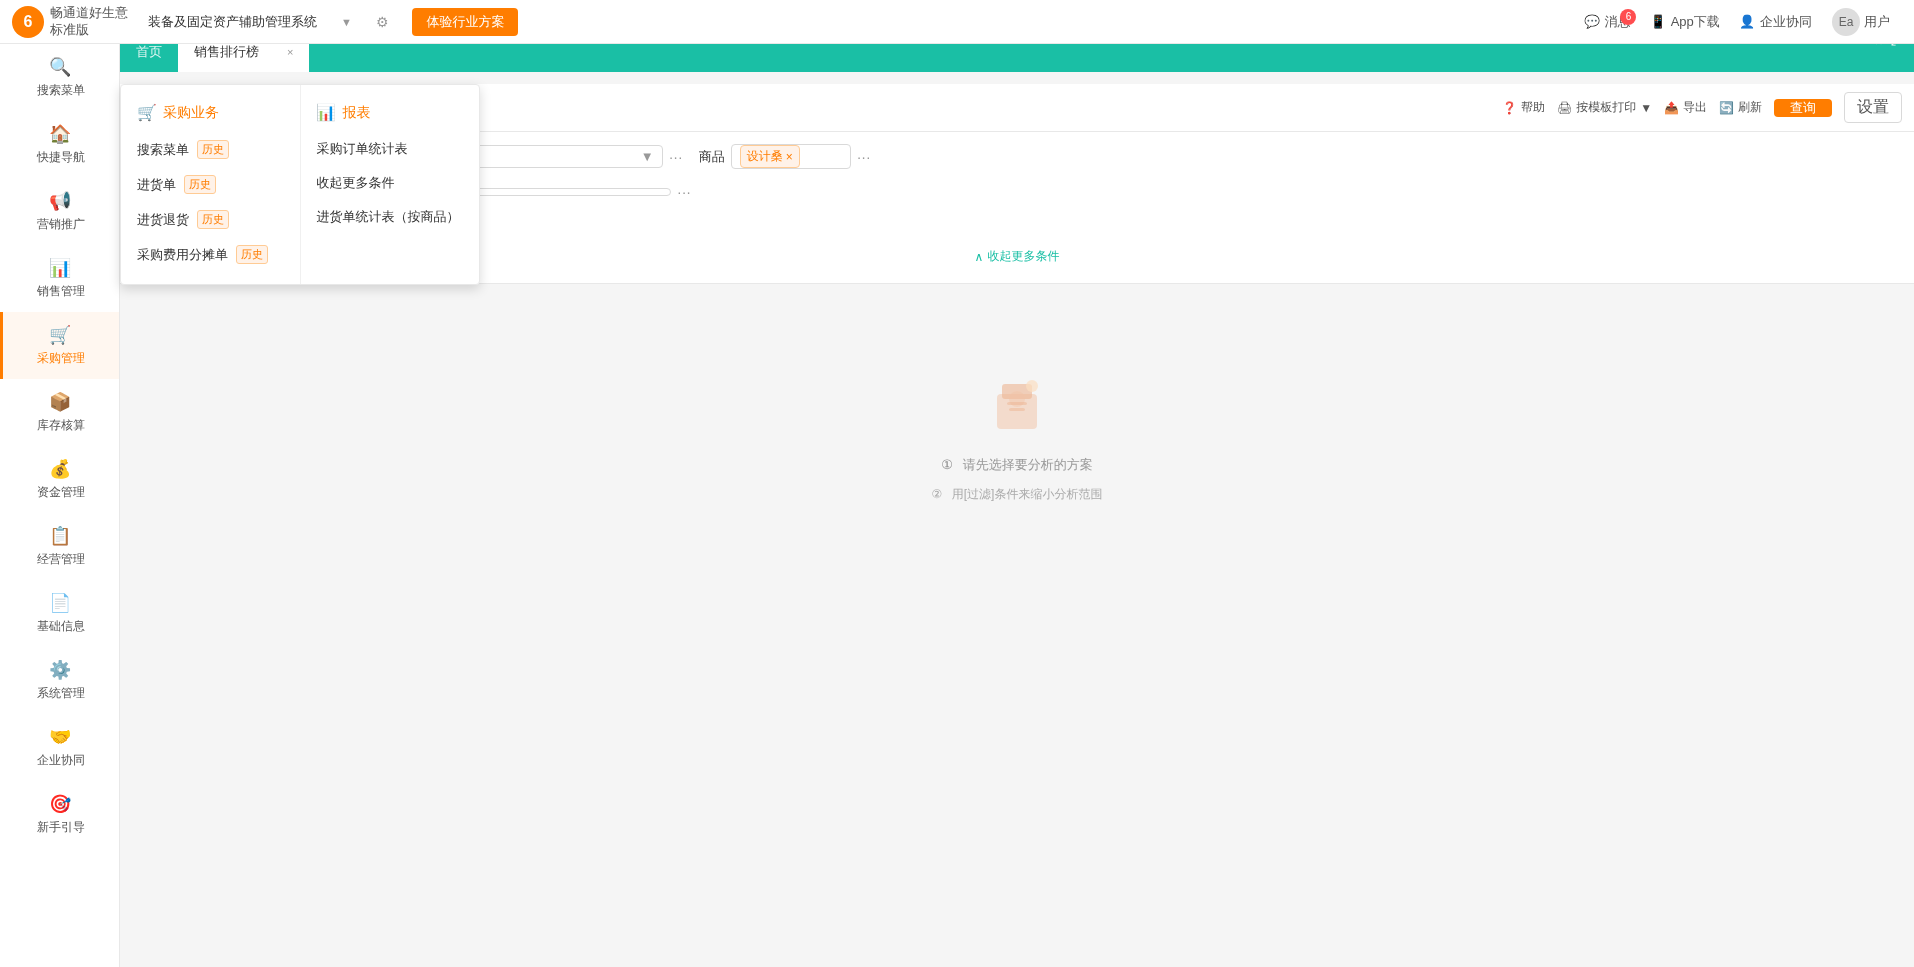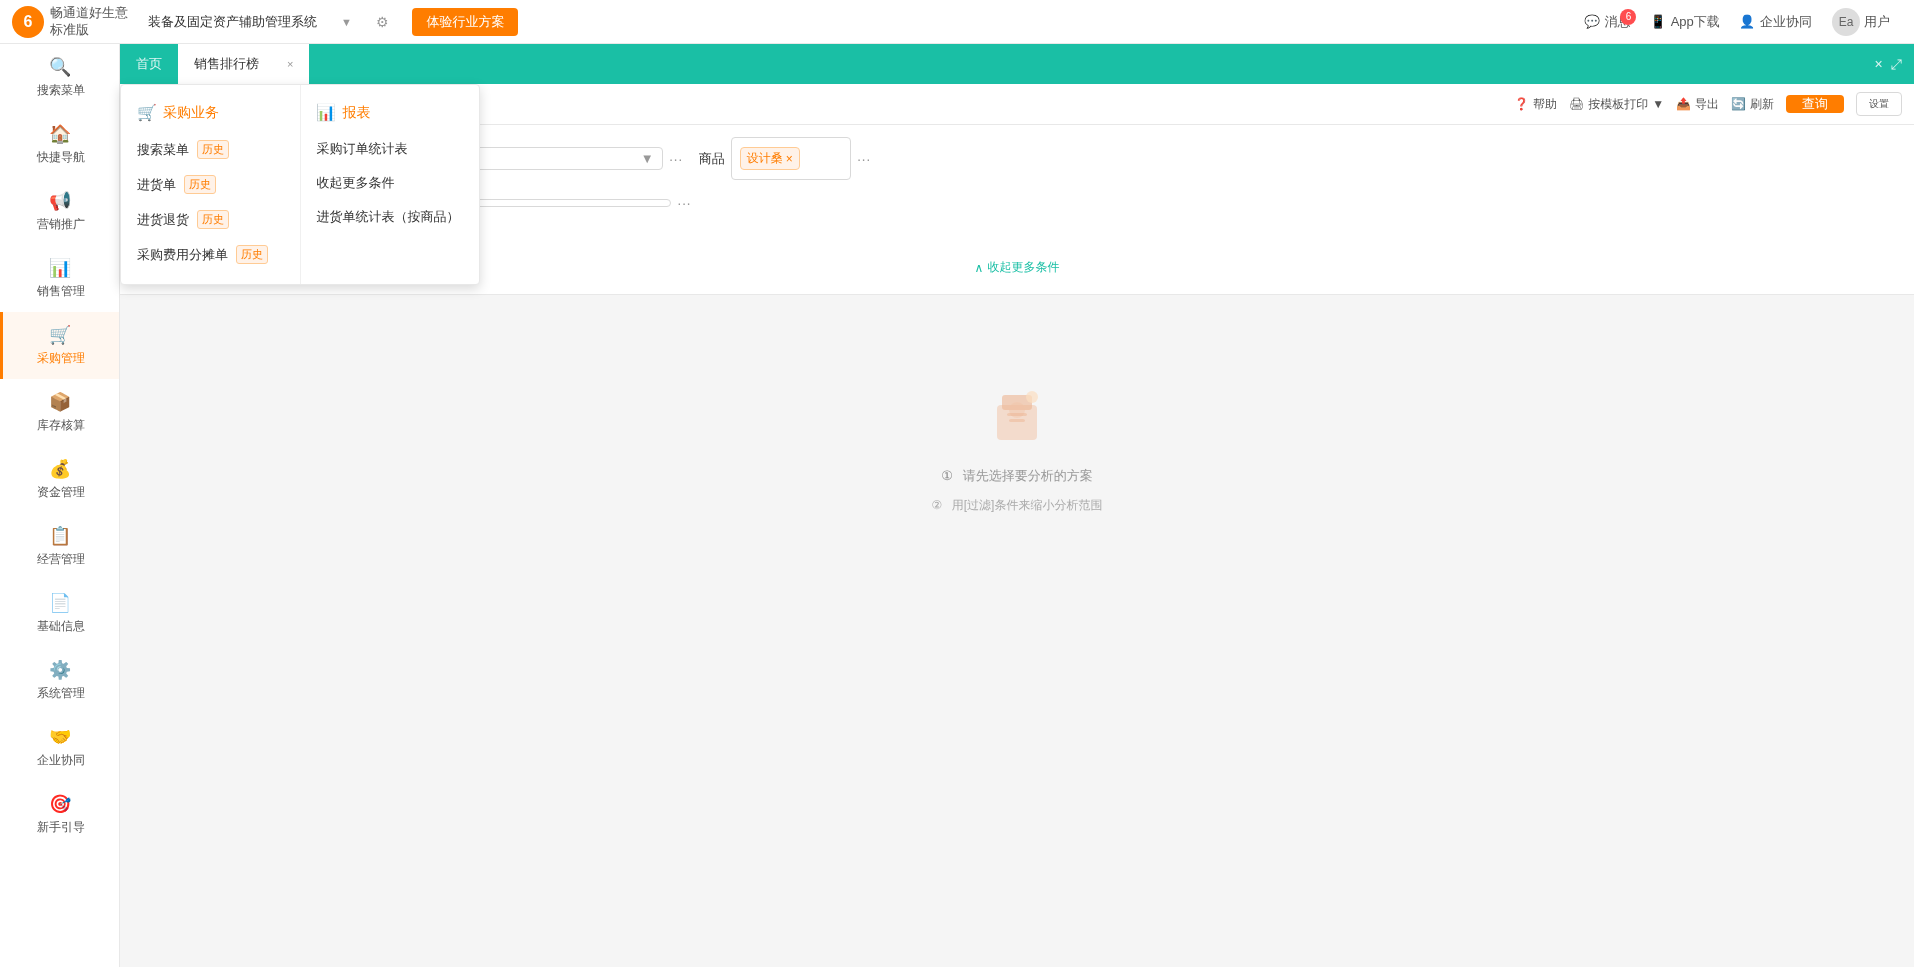--- a/index.html
+++ b/index.html
@@ -117,25 +117,25 @@
       display: flex;
       align-items: center;
       justify-content: space-around;
       padding: 0 16px;
     }
     .sidebar-bottom-btn { color: #999; cursor: pointer; font-size: 16px; }
 
     
     .tabbar {
       position: fixed;
-      top: 44px; left: 120px; right: 0;
+      top: 32px; left: 120px; right: 0;
       height: 40px;
       background: #1abfa5;
       display: flex;
-      align-items: center;
+      align-items: flex-start;
       z-index: 80;
     }
     .tab {
       height: 40px;
       padding: 0 16px;
       display: flex; align-items: center;
       cursor: pointer;
       font-size: 13px;
       color: rgba(255,255,255,0.85);
       gap: 6px;
@@ -186,21 +186,21 @@
       padding: 0 16px;
       font-size: 13px;
       cursor: pointer;
     }
     .toolbar-btn-secondary {
       background: #fff;
       color: #555;
       border: 1px solid #d9d9d9;
       border-radius: 4px;
       padding: 4px 12px;
-      font-size: 10px;
+      font-size: 16px;
       cursor: pointer;
     }
 
     
     .filter-area {
       background: #fff;
       padding: 12px;
       border-bottom: 1px solid #e8e8e8;
     }
     .filter-row {
@@ -455,21 +455,21 @@
       <div class="filter-item">
         <span class="filter-label">单据状态</span>
         <div style="display:flex;align-items:center;gap:4px;border:1px solid #d9d9d9;border-radius:4px;padding:3px 8px;min-width:200px;background:#fff;">
           <span style="flex:1;font-size:12px;color:#999;"></span>
           <span style="color:#999;">▼</span>
         </div>
         <span class="dots">···</span>
       </div>
       <div class="filter-item">
         <span class="filter-label">商品</span>
-        <div style="display:flex;align-items:center;gap:4px;border:1px solid #d9d9d9;border-radius:4px;padding:9px 8px;min-width:120px;background:#fff;">
+        <div style="display:flex;align-items:center;gap:4px;border:1px solid #d9d9d9;border-radius:4px;padding:0 8px;min-width:120px;background:#fff;">
           <span class="tag">
             <span>设计桑</span>
             <span class="tag-close">×</span>
           </span>
         </div>
         <span class="dots">···</span>
       </div>
     </div>
     <div class="filter-row">
       <div class="filter-item">

